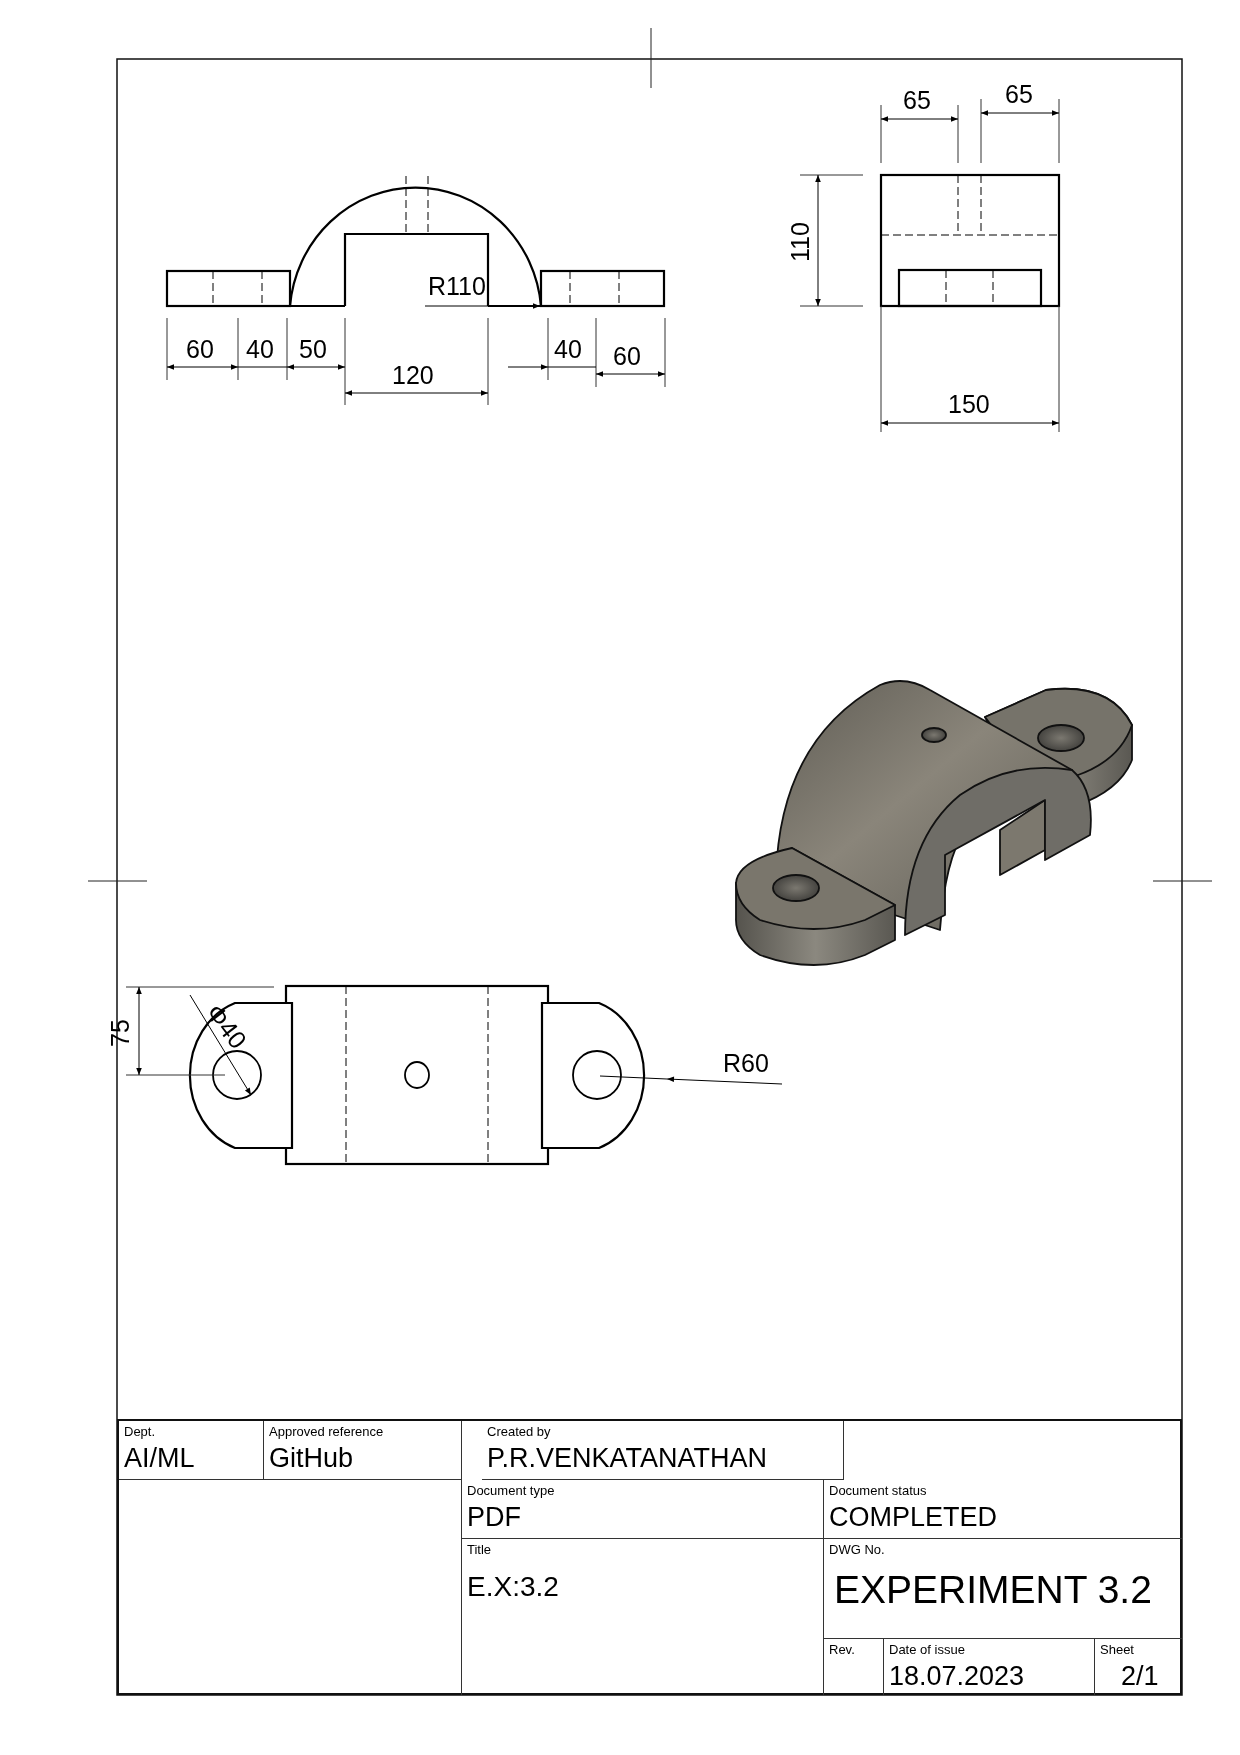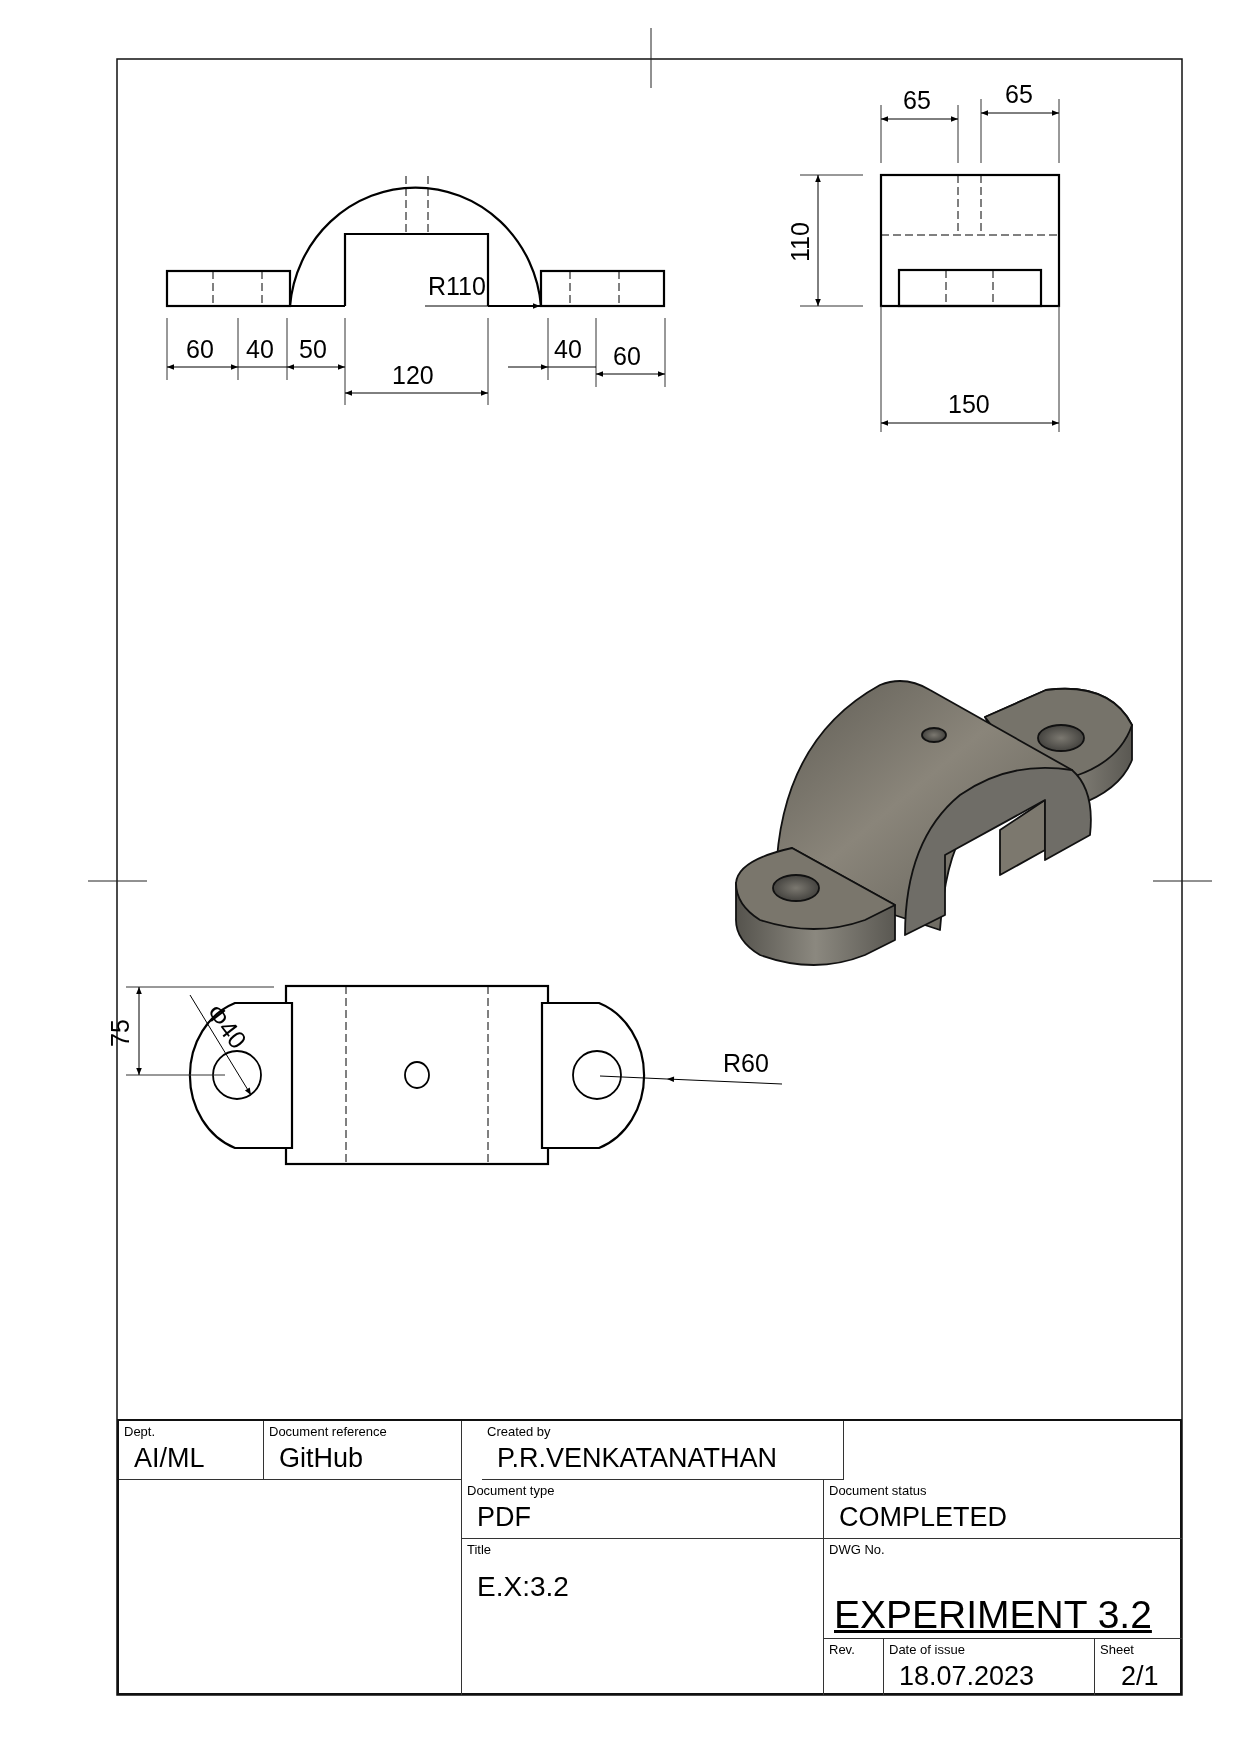--- a/index.html
+++ b/index.html
@@ -5,23 +5,23 @@
   html, body { margin:0; padding:0; background:#ffffff; }
   body { width:1240px; height:1755px; position:relative; overflow:hidden;
          font-family:"Liberation Sans", sans-serif; color:#000; }
   .sheet { position:absolute; left:0; top:0; width:1240px; height:1755px; }
   svg.drawing { position:absolute; left:0; top:0; }
   .dimtxt { font-family:"Liberation Sans", sans-serif; font-size:25px; fill:#000; }
   .tb { position:absolute; left:117px; top:1419px; width:1065px; height:276px;
         border:2px solid #111; box-sizing:border-box; }
   .cell { position:absolute; box-sizing:border-box; border-right:1px solid #333; border-bottom:1px solid #333;padding-left:39px; }
   .lbl { position:absolute; left:5px; top:3px; font-size:13px; white-space:nowrap; }
-  .val { position:absolute; left:15px; top:22px; font-size:27px; white-space:nowrap; }
+  .val { position:absolute; left:5px; top:22px; font-size:27px; white-space:nowrap; }
   .val.big { font-size:28px; top:32px; }
-  .val.huge { font-size:39px; top:54px; left:10px;text-decoration:underline; }
+  .val.huge { font-size:39px; top:29px; left:10px; }
 </style>
 </head>
 <body>
 
 <div class="sheet">
 
 <svg class="drawing" width="1240" height="1755" viewBox="0 0 1240 1755">
   <defs>
     <marker id="arr" viewBox="0 0 10 10" refX="10" refY="5" markerWidth="16" markerHeight="7" orient="auto-start-reverse" markerUnits="userSpaceOnUse">
       <path d="M0,1 L10,5 L0,9 z" fill="#000"></path>
@@ -190,21 +190,21 @@
   </g>
 </svg>
 
 <div class="tb">
 
   <div class="cell" style="left:0;top:0;width:145px;height:59px;">
     <span class="lbl">Dept.</span>
     <span class="val">AI/ML</span>
   </div>
   <div class="cell" style="left:145px;top:0;width:198px;height:59px;">
-    <span class="lbl">Document reference</span>
+    <span class="lbl">Approved reference</span>
     <span class="val">GitHub</span>
   </div>
   <div class="cell" style="left:343px;top:0;width:362px;height:59px;margin-left:20px;">
     <span class="lbl">Created by</span>
     <span class="val">P.R.VENKATANATHAN</span>
   </div>
 
   <div class="cell" style="left:0;top:59px;width:343px;height:215px;border-bottom:none;"></div>
   <div class="cell" style="left:343px;top:59px;width:362px;height:59px;">
     <span class="lbl">Document type</span>

